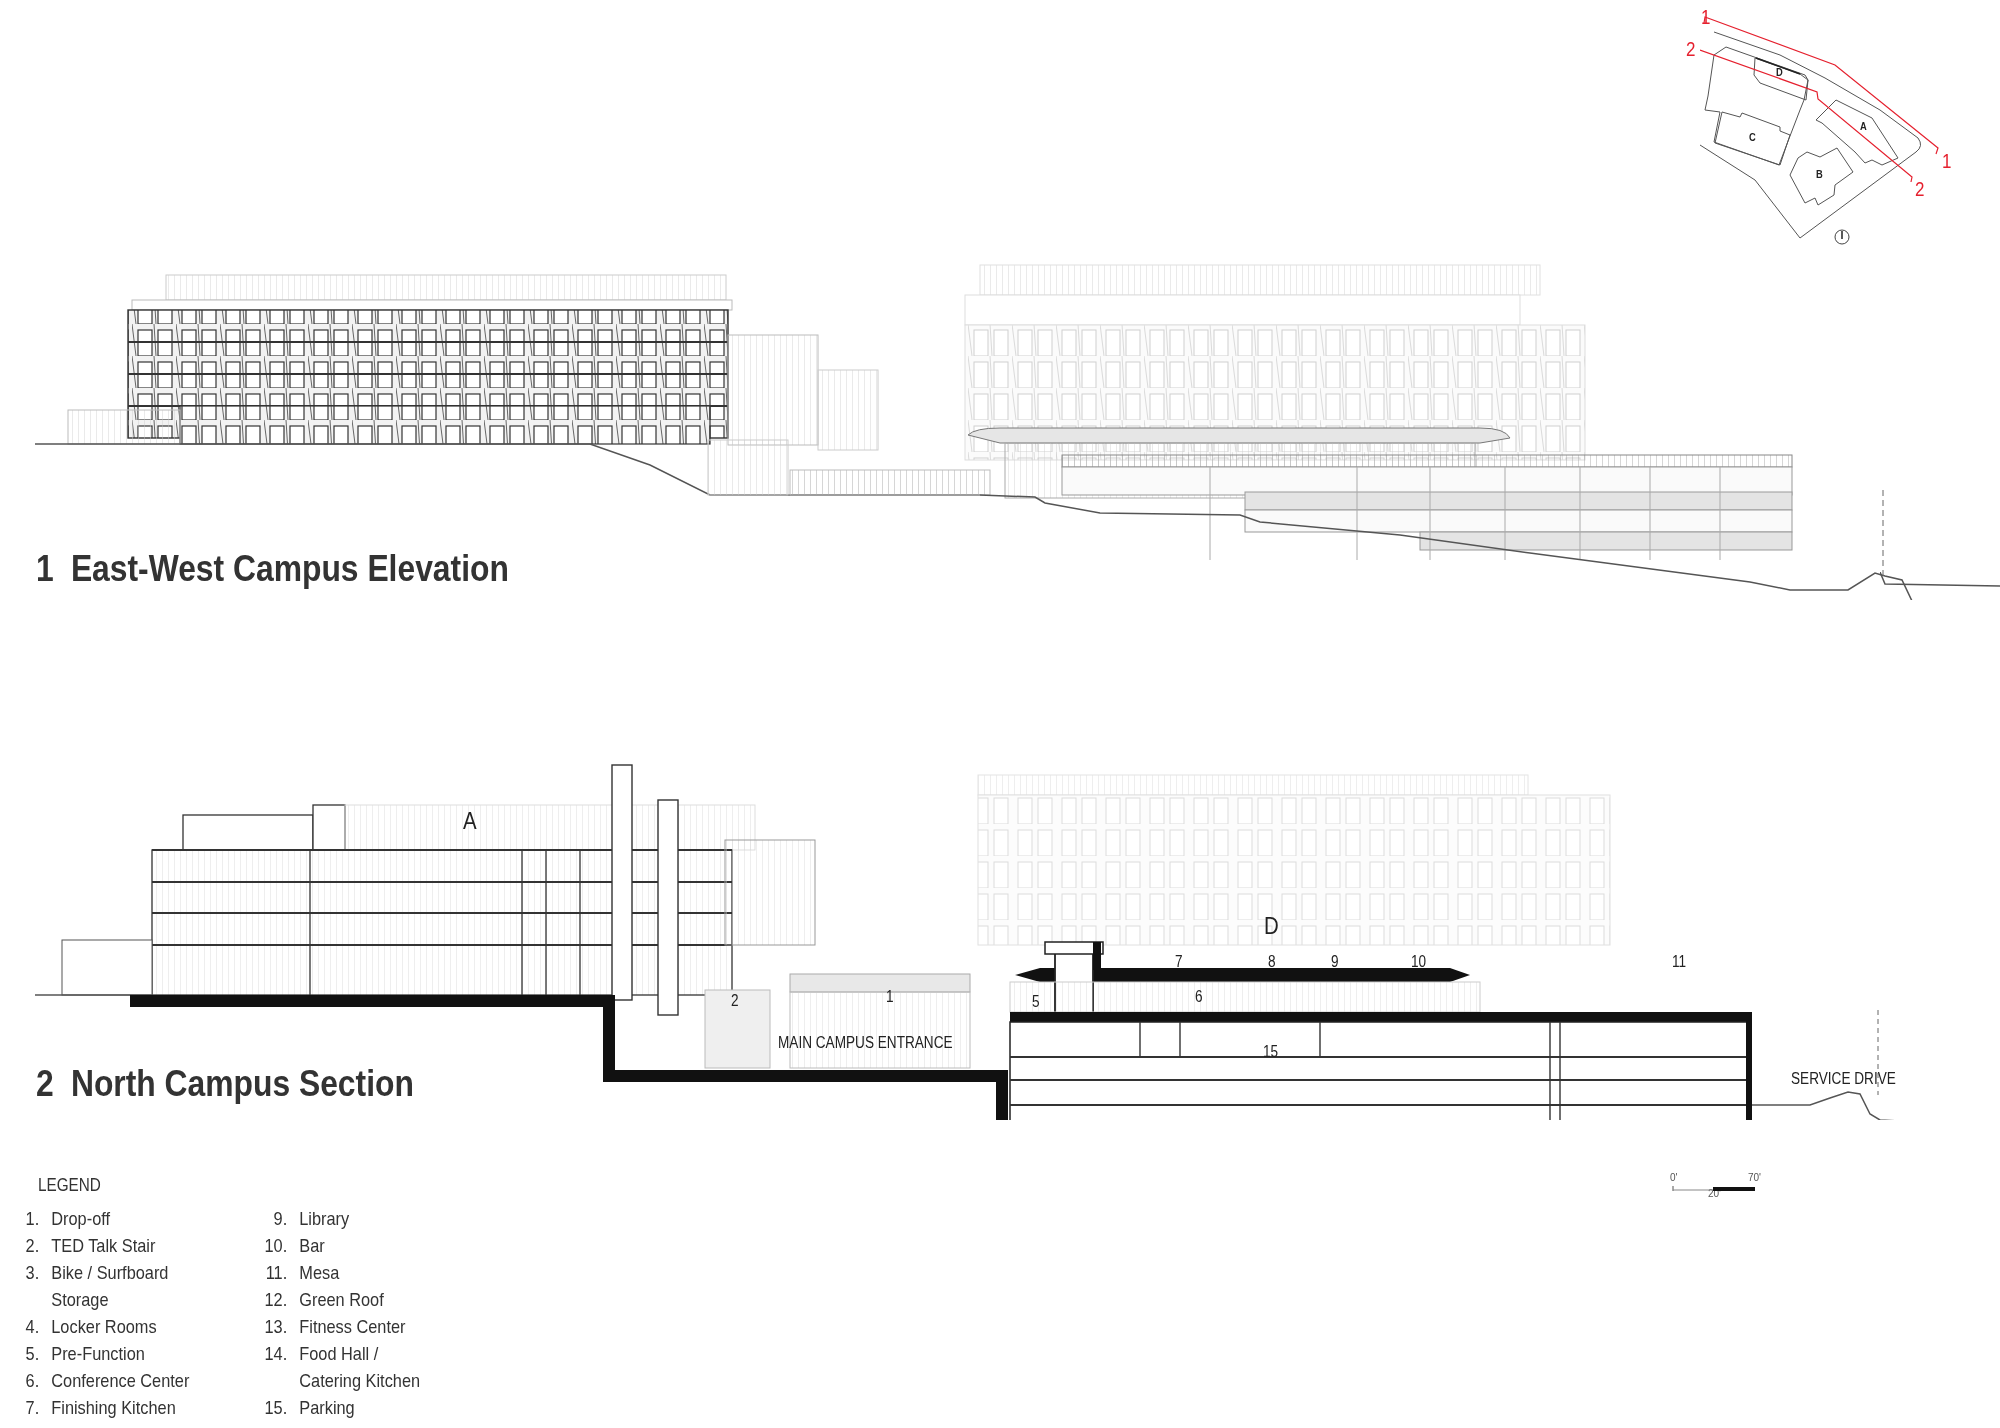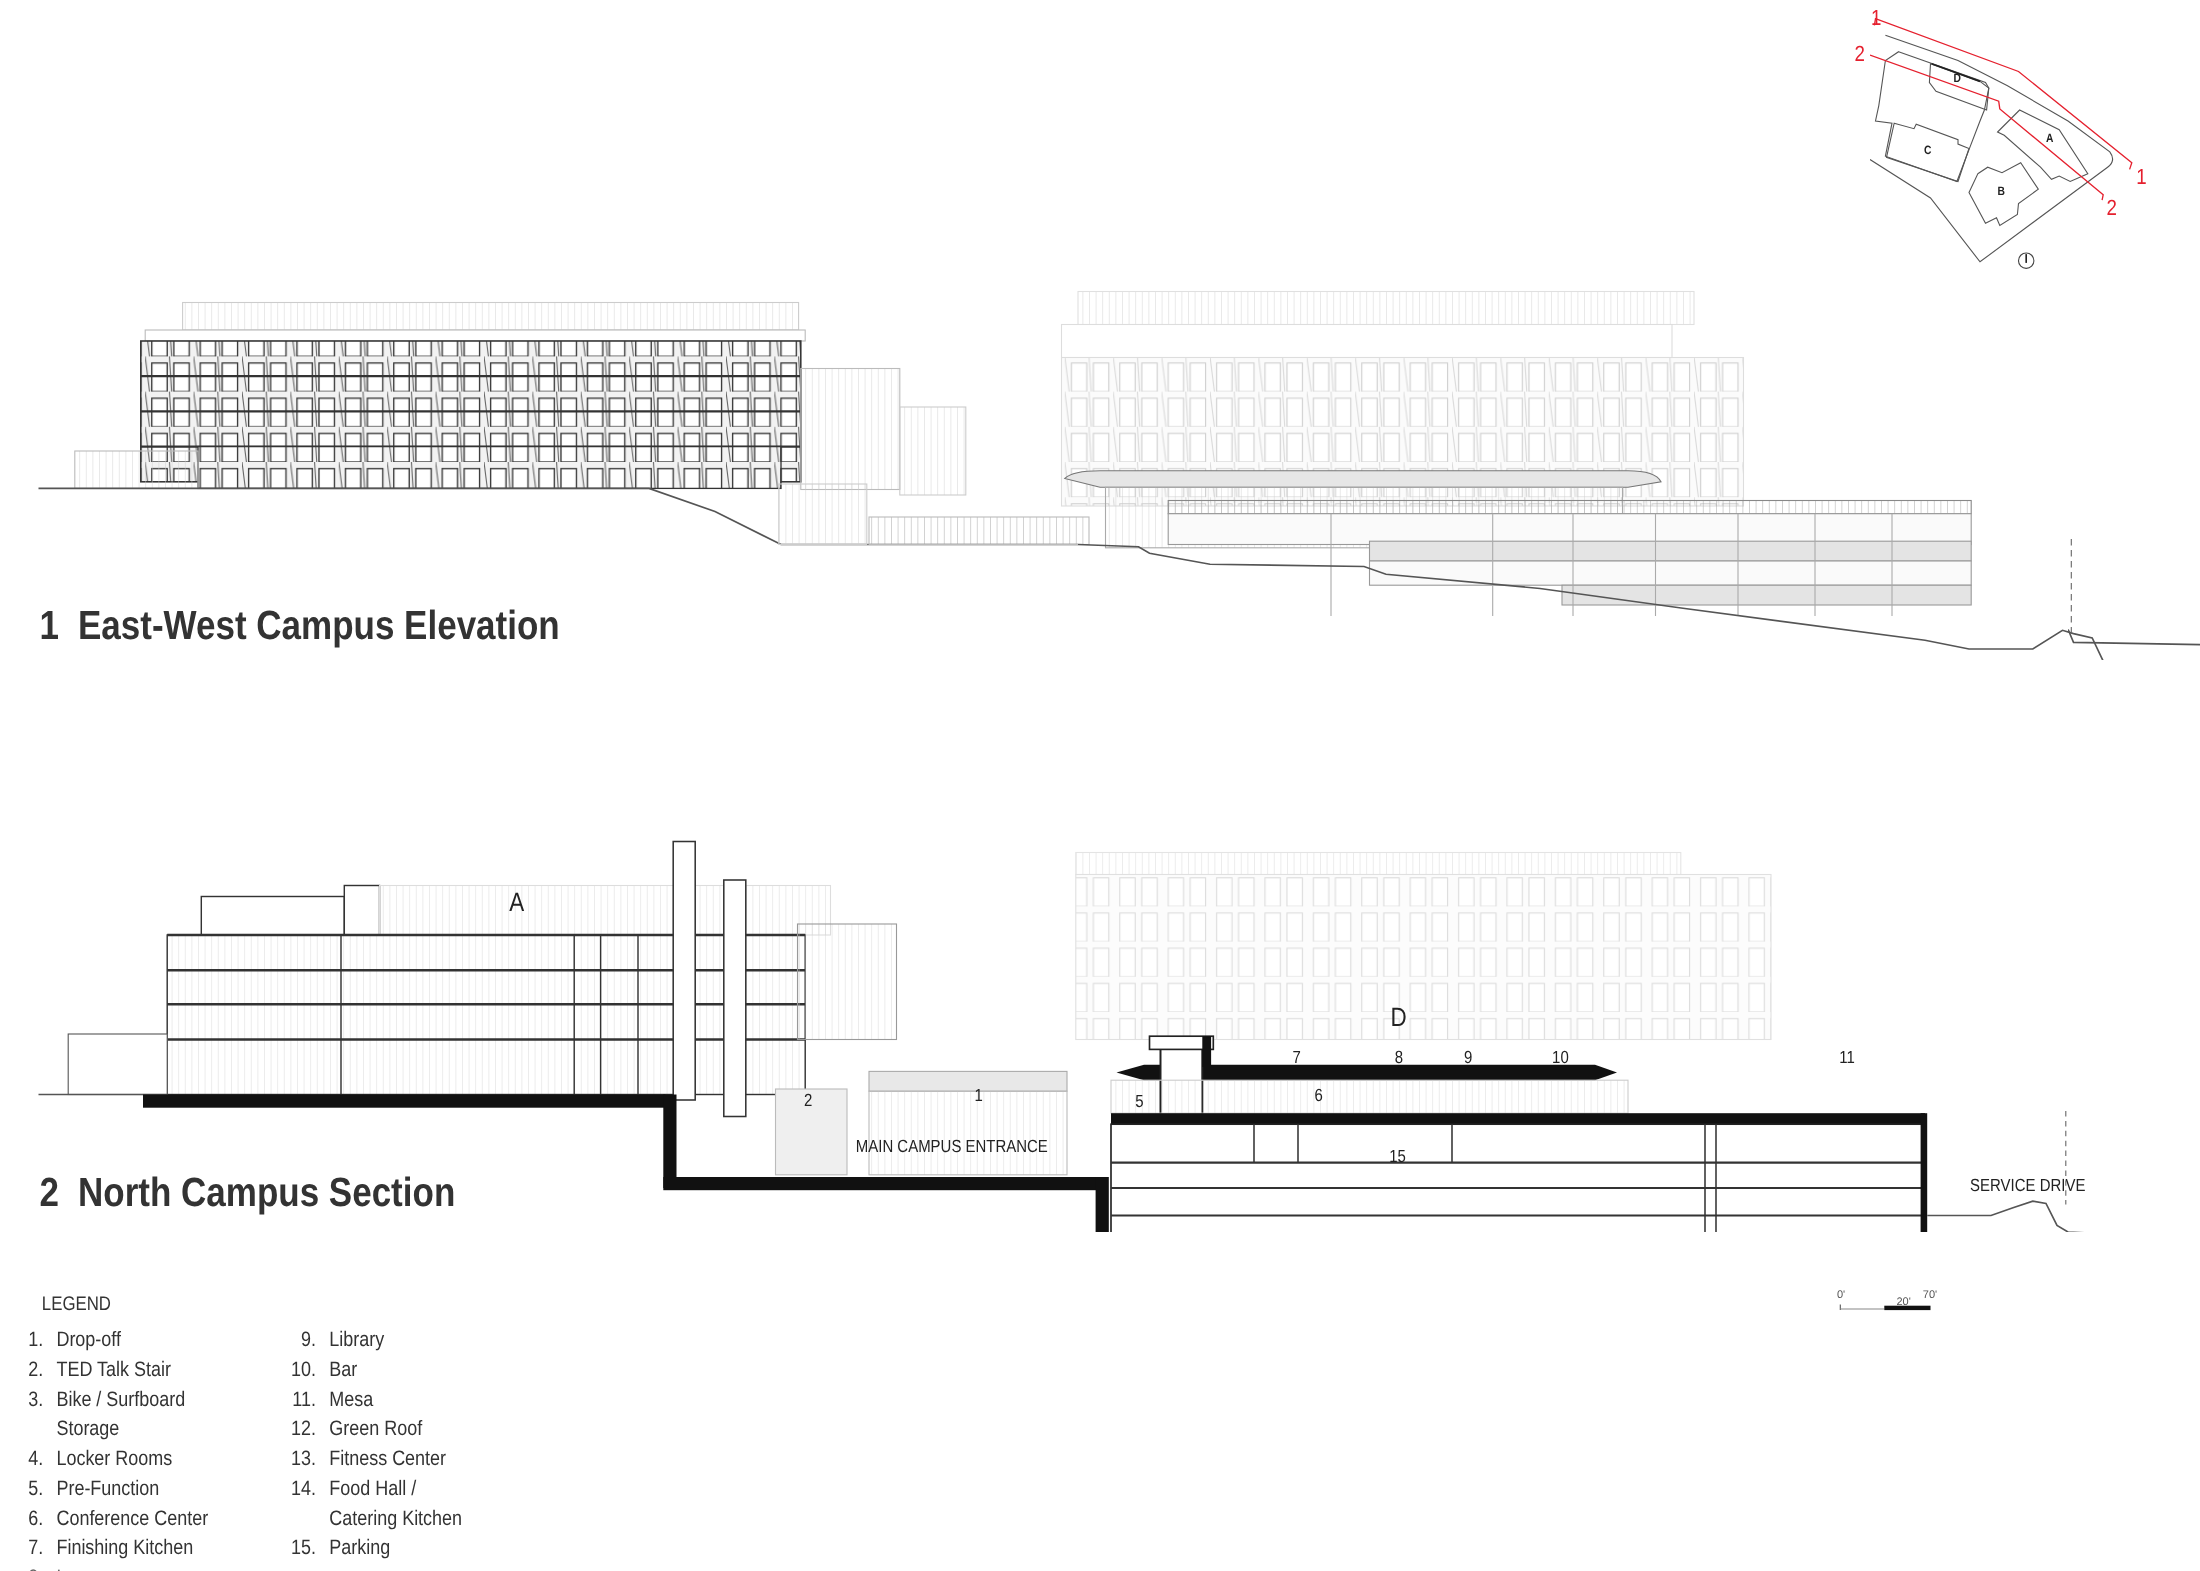--- a/index.html
+++ b/index.html
@@ -295,20 +295,20 @@
       <span>Catering Kitchen</span>
     </div>
   <div class="legend-item">
       <span class="n">15.</span>
       <span>Parking</span>
     </div>
 </div>
 
 <div class="abs" style="left:1670px;top:1172px;width:120px;height:30px;">
   <span class="abs scale-label" style="left:0;top:0;">0'</span>
-  <span class="abs scale-label" style="left:38px;top:6px;margin-left:16px;">20'</span>
+  <span class="abs scale-label" style="left:38px;top:16px;">20'</span>
   <span class="abs scale-label" style="left:78px;top:0;">70'</span>
   <svg width="120" height="30">
     <line x1="3" y1="14" x2="3" y2="19" stroke="#555" stroke-width="1"></line>
     <line x1="3" y1="18" x2="43" y2="18" stroke="#888" stroke-width="1"></line>
     <rect x="43" y="15" width="42" height="4" fill="#111"></rect>
   </svg>
 </div>
 
 </body></html>

